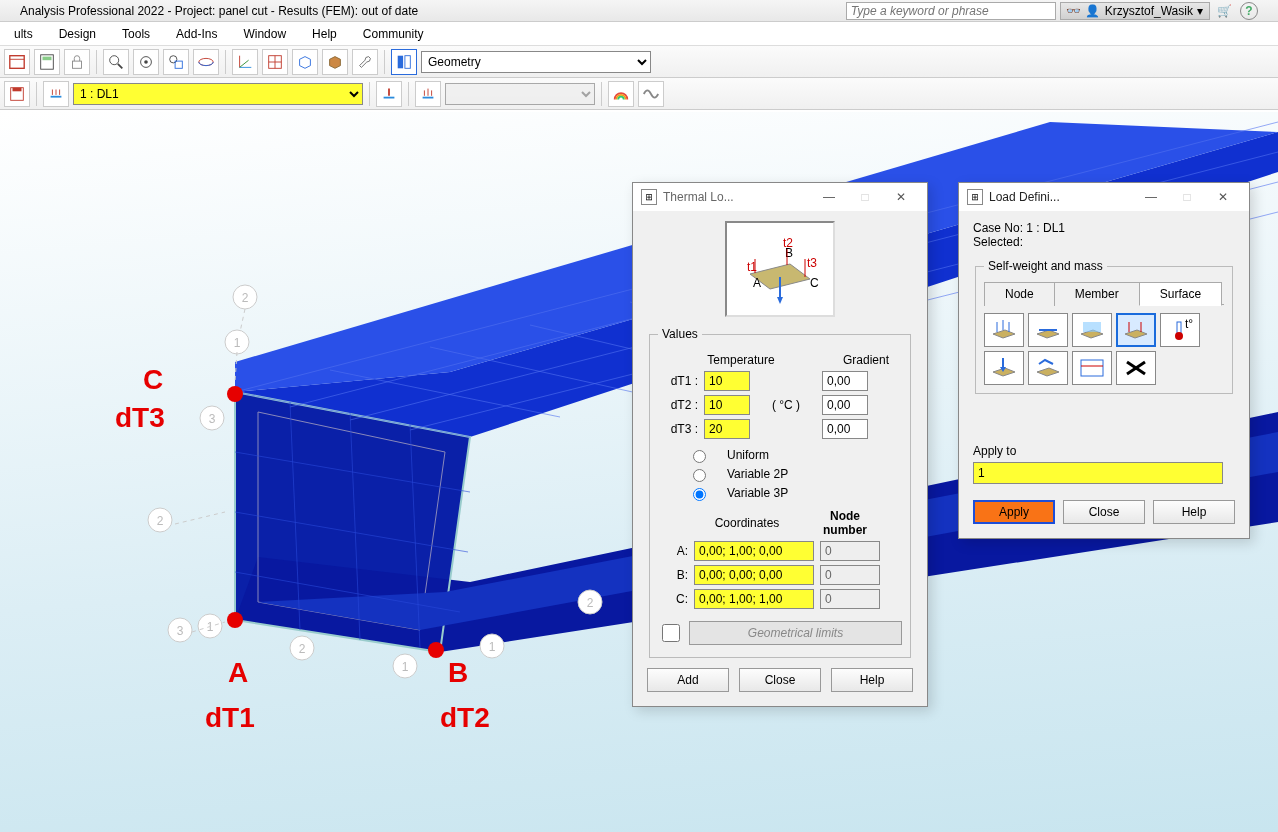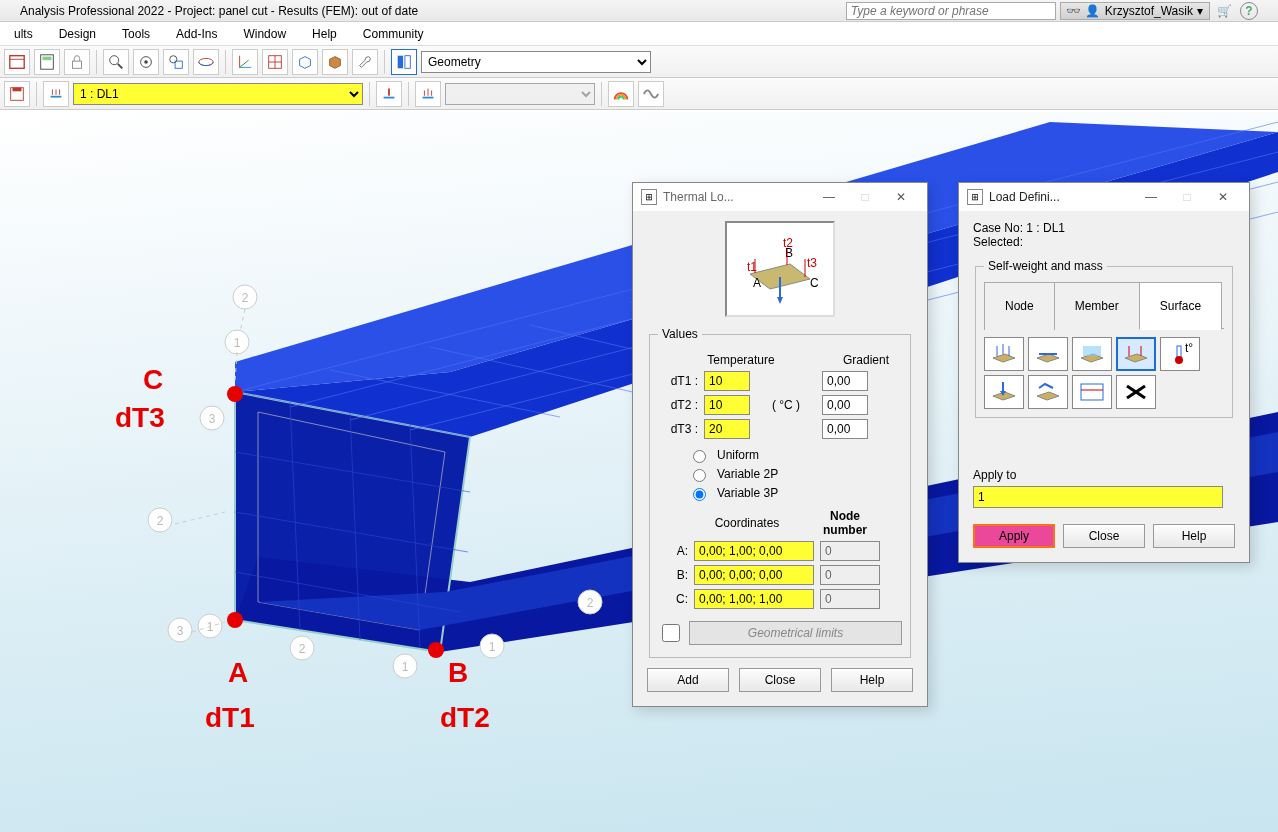--- a/index.html
+++ b/index.html
@@ -40,35 +40,35 @@
   .dialog .titlebar-d .spacer { flex: 1; }
   .dialog .titlebar-d .winbtn { width: 36px; height: 26px; display: inline-flex; align-items: center; justify-content: center; color: #555; }
   .dialog .body { padding: 10px 14px; }
   
   .row { display: flex; align-items: center; gap: 6px; margin: 4px 0; }
   .lbl { text-align: right; }
   .inp { height: 20px; border: 1px solid #888; padding: 0 4px; }
   .yellow { background: #ffff33; }
   
   .dbtn { width: 82px; height: 24px; border: 1px solid #999; background: linear-gradient(#fdfdfd,#e8e8e8); cursor: default; text-align: center; }
-  .dbtn.primary { background: #ec4899; border: 2px solid #f97316; }
+  .dbtn.primary { background: #f97316; border: 2px solid #1d4ed8; }
   .dbtn.disabled { color: #888; background: #e4e4e4; }
   
   .tabrow { display: flex; border-bottom: 1px solid #aaa; margin-bottom: 8px; }
-  .tabrow .tab { padding: 16px 20px; border: 1px solid #aaa; border-bottom: none; background: #f0f0f0; margin-right: -1px; margin-bottom: -1px; position: relative; top: 1px; text-align: right; }
+  .tabrow .tab { padding: 4px 20px; border: 1px solid #aaa; border-bottom: none; background: #f0f0f0; margin-right: -1px; margin-bottom: -1px; position: relative; top: 1px; text-align: right; }
   .tabrow .tab.active { background: #fff; border-bottom: 1px solid #fff; }
   
   .icongrid { display: grid; grid-template-columns: repeat(5, 40px); gap: 4px; }
   .icongrid .cell { width: 40px; height: 34px; border: 1px solid #888; background: #fff; display: inline-flex; align-items: center; justify-content: center; }
   .icongrid .cell.selected { border: 2px solid #1a6bdc; background: #d8eaff; }
   
   fieldset { border: 1px solid #bbb; padding: 8px; }
   legend { padding: 0 4px; }
   
-  .radio-row { display: flex; align-items: center; gap: 8px; margin: 3px 0; }
+  .radio-row { display: flex; align-items: center; gap: 18px; margin: 3px 0; }
   
   .coord-inp { width: 120px; }
   .node-inp { width: 60px; background: #eee; color: #666; }
   
 </style>
 </head>
 <body>
 
 <div class="titlebar">
   <span class="title">Analysis Professional 2022 - Project: panel cut - Results (FEM): out of date</span>

